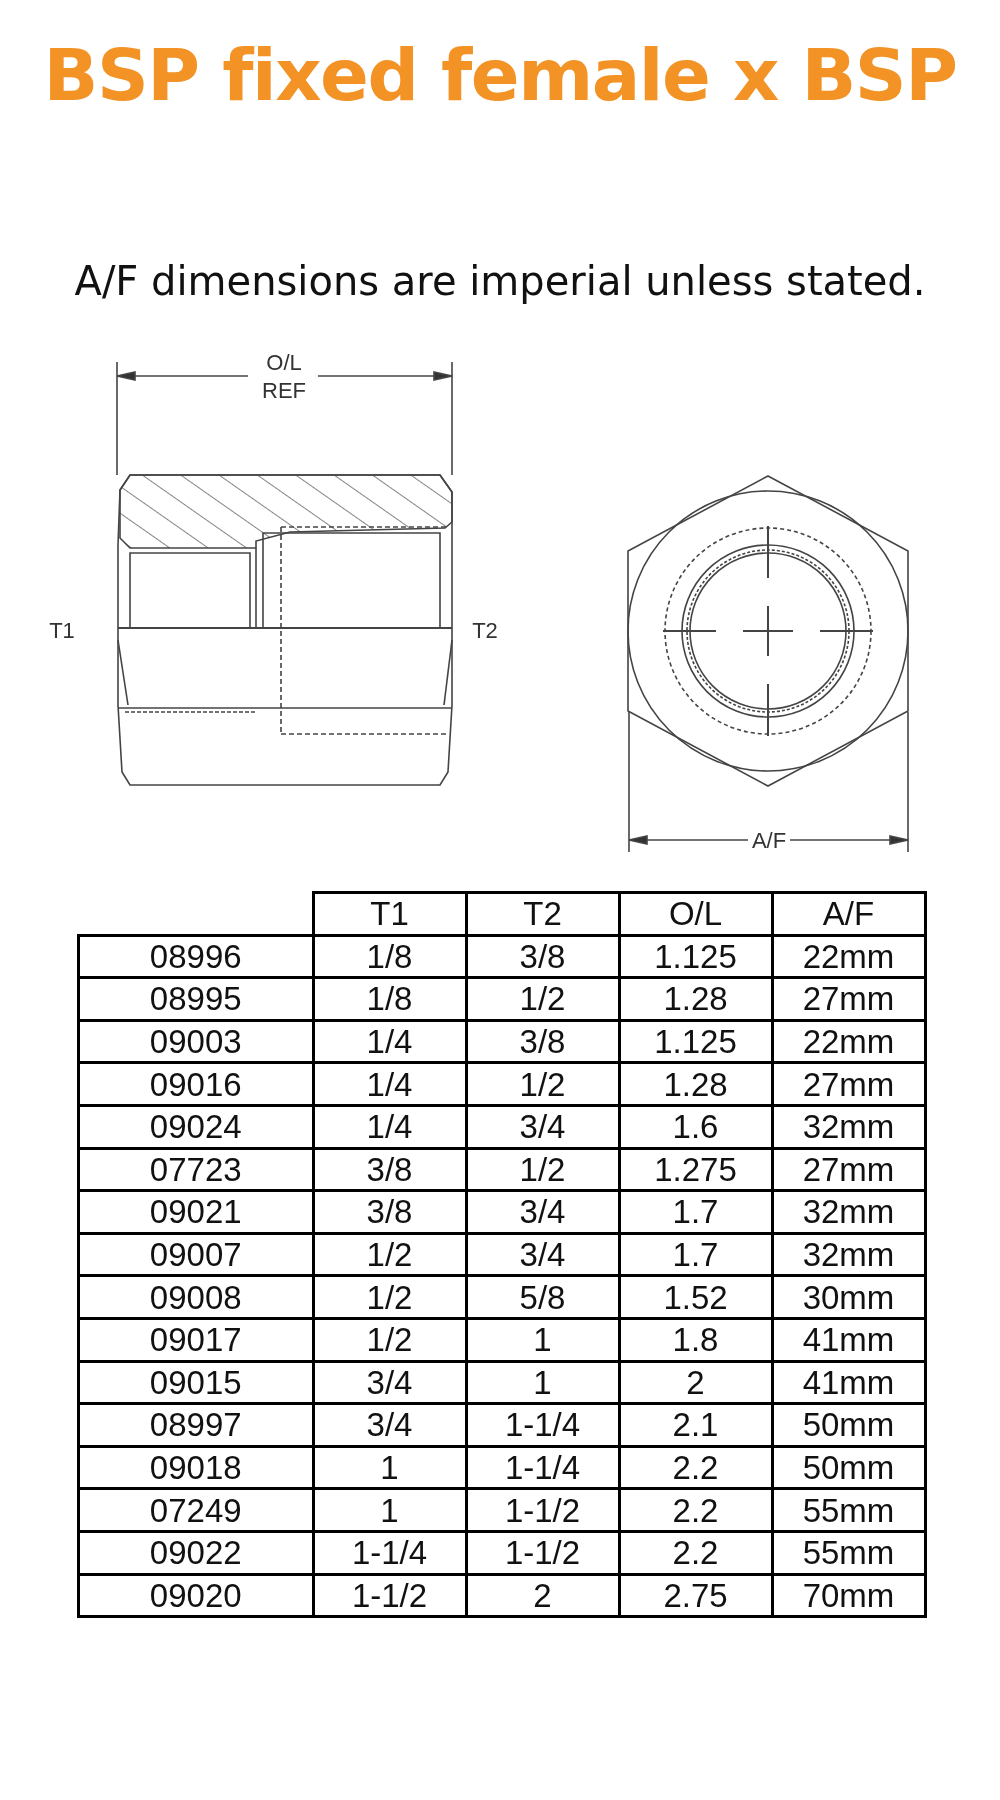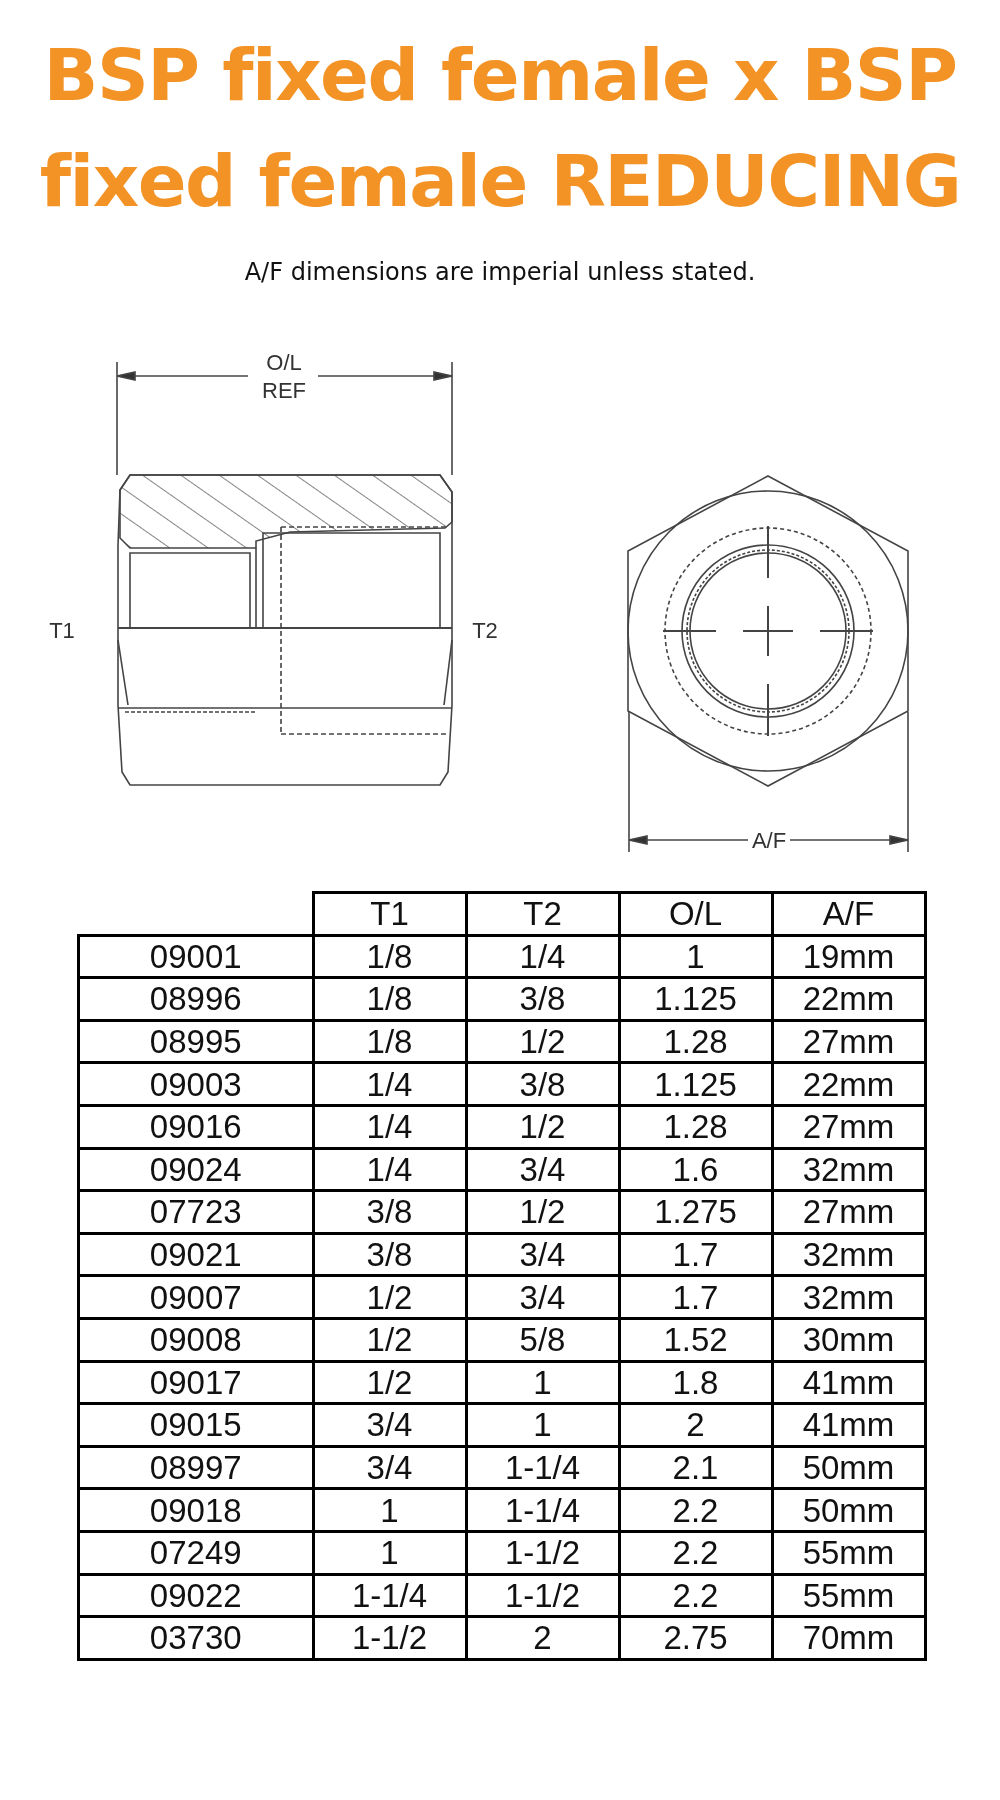--- a/index.html
+++ b/index.html
@@ -2,40 +2,39 @@
 <html><head>
 <meta charset="utf-8">
 <style>
   html, body { margin: 0; padding: 0; background: #ffffff; }
   body { width: 1000px; height: 1800px; position: relative; overflow: hidden;
          font-family: "DejaVu Sans", sans-serif; }
   .title { position: absolute; left: 0; top: 22px; width: 1000px; text-align: center;
            color: #F39325; font-weight: bold; font-size: 72px; line-height: 106px;
            letter-spacing: -1.5px; font-family: "DejaVu Sans", sans-serif; }
   .subtitle { position: absolute; left: 0; top: 258px; width: 1000px; text-align: center;
-              color: #111; font-size: 24px; font-family: "DejaVu Sans", sans-serif; }
+              color: #111; font-size: 40px; font-family: "DejaVu Sans", sans-serif; }
   .drawing { position: absolute; left: 0; top: 340px; width: 1000px; height: 520px; }
   .drawing svg text { font-family: "Liberation Sans", sans-serif; fill: #333; }
   table.spec { position: absolute; left: 77px; top: 891px; border-collapse: collapse;
                font-family: "Liberation Sans", sans-serif; font-size: 33px; color: #111; }
   table.spec td, table.spec th { border: 3px solid #000; text-align: center; padding: 0;
                height: 39.6px; line-height: 39px; font-weight: normal; }
   table.spec th.blank { border: none; border-right: 3px solid #000; border-bottom: 3px solid #000; }
   table.spec .c0 { width: 233px; }
   table.spec .c1 { width: 150px; }
   table.spec .c2 { width: 150px; }
   table.spec .c3 { width: 150px; }
   table.spec .c4 { width: 150px; }
 </style>
 </head>
 <body>
 
 <div class="title">
   <div>BSP fixed female x BSP</div>
-  <div>fixed female REDUCING</div>
 </div>
 
 <div class="subtitle">A/F dimensions are imperial unless stated.</div>
 
 <div class="drawing">
   <svg width="1000" height="520" viewBox="0 340 1000 520" xmlns="http://www.w3.org/2000/svg">
     <defs>
       <pattern id="hatch" patternUnits="userSpaceOnUse" width="22" height="22" patternTransform="rotate(-55)">
         <line x1="0" y1="0" x2="0" y2="22" stroke="#666" stroke-width="1.6"></line>
       </pattern>
@@ -108,27 +107,20 @@
     <tr>
       <th class="c0 blank"></th>
       <th class="c1">T1</th>
       <th class="c2">T2</th>
       <th class="c3">O/L</th>
       <th class="c4">A/F</th>
     </tr>
   </thead>
   <tbody>
     <tr>
-        <td>09001</td>
-        <td>1/8</td>
-        <td>1/4</td>
-        <td>1</td>
-        <td>19mm</td>
-      </tr>
-    <tr>
         <td>08996</td>
         <td>1/8</td>
         <td>3/8</td>
         <td>1.125</td>
         <td>22mm</td>
       </tr>
     <tr>
         <td>08995</td>
         <td>1/8</td>
         <td>1/2</td>
@@ -220,20 +212,20 @@
         <td>55mm</td>
       </tr>
     <tr>
         <td>09022</td>
         <td>1-1/4</td>
         <td>1-1/2</td>
         <td>2.2</td>
         <td>55mm</td>
       </tr>
     <tr>
-        <td>03730</td>
+        <td>09020</td>
         <td>1-1/2</td>
         <td>2</td>
         <td>2.75</td>
         <td>70mm</td>
       </tr>
   </tbody>
 </table>
 
 </body></html>

